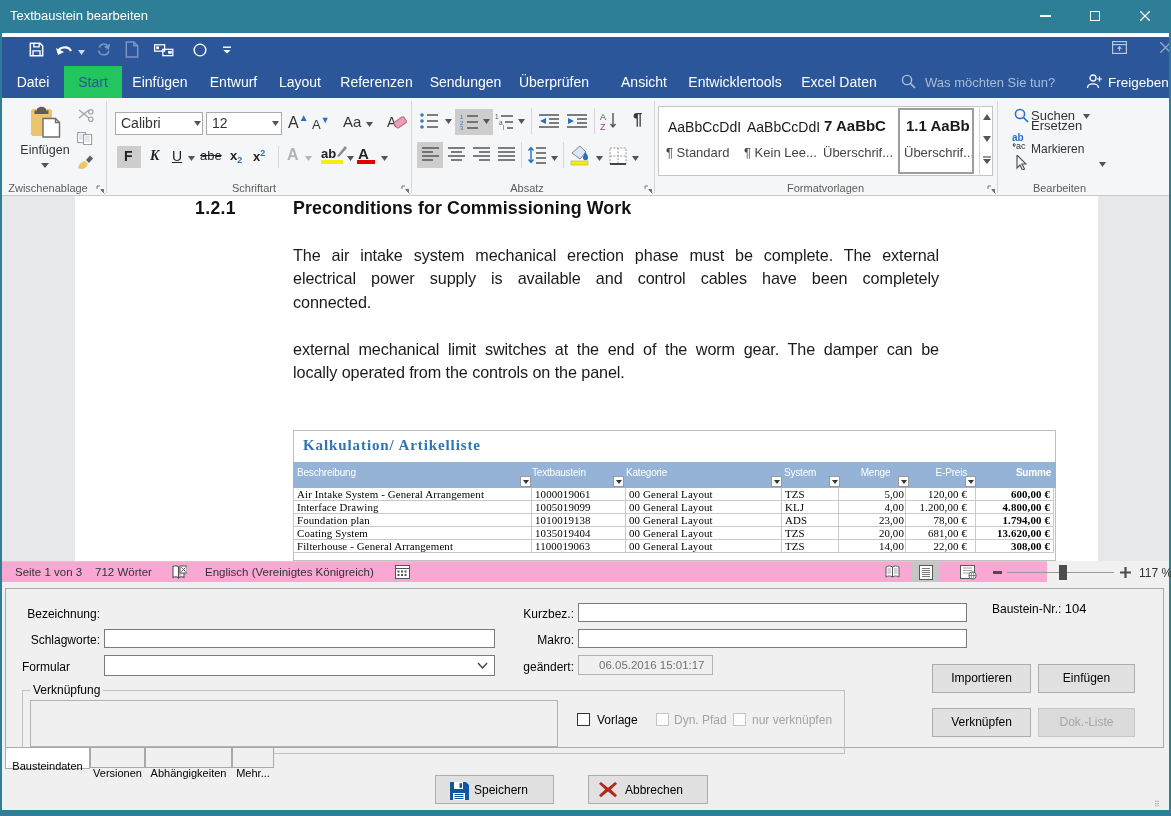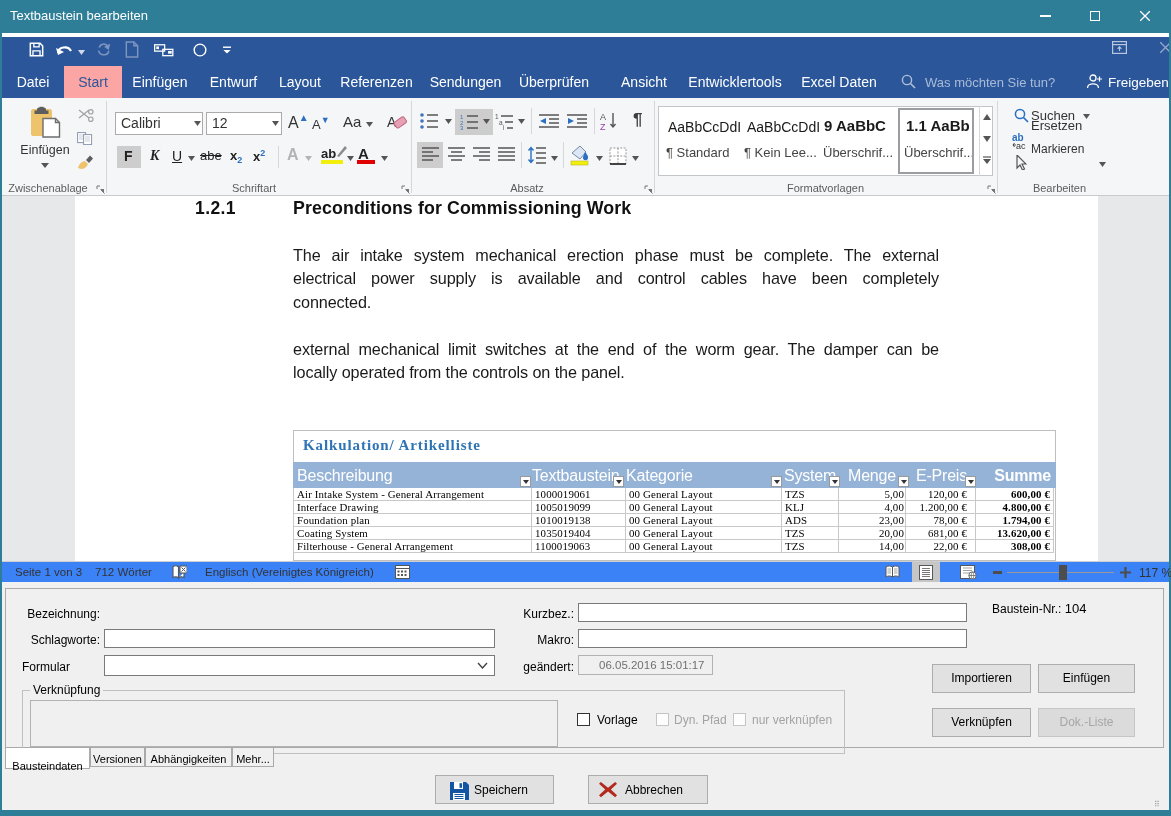--- a/index.html
+++ b/index.html
@@ -6,49 +6,49 @@
 html,body{width:1171px;height:816px;overflow:hidden}
 body{font-family:"Liberation Sans",sans-serif;background:#f0f0f0;position:relative}
 .abs{position:absolute}
 
 #titlebar{left:0;top:0;width:1171px;height:33px;background:#2e7e98;color:#fff;font-size:13px}
 #whitestrip{left:2px;top:33px;width:1167px;height:4px;background:#fff}
 #blueband{left:2px;top:37px;width:1167px;height:61px;background:#2b579a}
 #ribbon{left:2px;top:98px;width:1167px;height:98px;background:#f5f6f7;border-bottom:1px solid #c8cacc}
 #docarea{left:2px;top:196px;width:1167px;height:365px;background:#e7e8e9;overflow:hidden}
 #page{left:73px;top:0;width:1023px;height:365px;background:#fff}
-#statusbar{left:2px;top:561px;width:1167px;height:21px;background:#3b82f6;border-top:1px solid #cfcfcf;font-size:11.5px;color:#333}
+#statusbar{left:2px;top:561px;width:1045px;height:21px;background:#f9a8d4;border-top:1px solid #cfcfcf;font-size:11.5px;color:#333}
 #formarea{left:2px;top:582px;width:1167px;height:228px;background:#f0f0f0}
 #bleft{left:0;top:0;width:2px;height:816px;background:#2e7e98}
 #bright{left:1169px;top:0;width:2px;height:816px;background:#2e7e98}
 #bbottom{left:0;top:810px;width:1171px;height:6px;background:#2e7e98}
 
 .tab{top:66px;height:32px;line-height:32px;color:#fff;font-size:14px;text-align:center}
-#tabstart{background:#fca5a5;color:#2b579a}
+#tabstart{background:#22c55e;color:#2b579a}
 
 .grplabel{top:84px;font-size:11px;color:#5c5c5c;text-align:center}
 .gdiv{top:3px;width:1px;height:92px;background:#d5d7d9}
 .launch{top:87px;width:10px;height:10px}
 
 .tb{background:#fff;border:1px solid #7a7a7a;font-size:12px;color:#000;padding:2px 4px}
 .lbl{font-size:12px;color:#000}
 .btn{background:#e1e1e1;border:1px solid #adadad;font-size:12px;color:#000;text-align:center}
 .para{font-size:16.2px;color:#1a1a1a;line-height:23.4px;letter-spacing:-0.1px}
 .jl{text-align:justify;text-align-last:justify}
-.hdr{font-size:16px;color:#fff;white-space:nowrap;letter-spacing:-0.2px}
+.hdr{font-size:10px;color:#fff;white-space:nowrap;letter-spacing:-0.2px}
 .flt{width:11px;height:11px;background:#fff;border:1px solid #9a9a9a}
 
 .flt::after{content:"";position:absolute;left:2px;top:3px;border:3px solid transparent;border-top:4px solid #333}
 #dtable{border-collapse:collapse;font-family:'Liberation Serif',serif;font-size:10.9px;color:#000;letter-spacing:0.12px}
 #dtable td{border:1px solid #c9c9c9;border-top:none;height:12.5px;padding:0 2px 0 3px;line-height:12px;white-space:nowrap;overflow:hidden}
 #dtable .r{text-align:right;padding-right:1px}
 #dtable td.pe{padding-right:8px}
 #dtable td.b{padding-right:3px}
 #dtable .b{font-weight:bold}
-.ftab{top:166px;height:19px;background:#f0f0f0;border:1px solid #a9a9a9;border-top:none;font-size:11px;text-align:center;padding-top:5px}
+.ftab{top:166px;height:19px;background:#f0f0f0;border:1px solid #a9a9a9;border-top:none;font-size:11px;text-align:center;padding-top:19px}
 </style>
 </head>
 <body>
 
 <div class="abs" id="titlebar">
   <div class="abs" style="left:10px;top:8px">Textbaustein bearbeiten</div>
   <svg class="abs" style="left:1040px;top:15px" width="11" height="2">
       <rect width="11" height="2" fill="#fff"></rect>
     </svg>
   <svg class="abs" style="left:1090px;top:11px" width="10" height="10">
@@ -329,21 +329,21 @@
       <path d="M0 0h8L4 6z" fill="#555"></path>
     </svg>
   <svg class="abs" style="left:981px;top:58px" width="8" height="9" viewBox="0 0 8 9">
       <path d="M0 1h8" stroke="#555" stroke-width="1.2"></path>
       <path d="M0 3h8L4 8z" fill="#555"></path>
     </svg>
   <div class="abs" style="left:666px;top:21px;font-size:14px;color:#1a1a1a;white-space:nowrap">AaBbCcDdI</div>
   <div class="abs" style="left:664px;top:47px;font-size:13px;color:#444;white-space:nowrap">¶ Standard</div>
   <div class="abs" style="left:745px;top:21px;font-size:14px;color:#1a1a1a;white-space:nowrap">AaBbCcDdI</div>
   <div class="abs" style="left:742px;top:47px;font-size:13px;color:#444;white-space:nowrap">¶ Kein Lee...</div>
-  <div class="abs" style="left:822px;top:19px;font-size:15px;color:#1a1a1a;font-weight:bold;white-space:nowrap">9 AaBbC</div>
+  <div class="abs" style="left:822px;top:19px;font-size:15px;color:#1a1a1a;font-weight:bold;white-space:nowrap">7 AaBbC</div>
   <div class="abs" style="left:821px;top:47px;font-size:13px;color:#444;white-space:nowrap">Überschrif...</div>
   <div class="abs" style="left:896px;top:10px;width:76px;height:66px;border:2px solid #9a9da1;background:#fff;overflow:hidden"></div>
   <div class="abs" style="left:904px;top:19px;font-size:15px;color:#1a1a1a;font-weight:bold;white-space:nowrap;width:66px;overflow:hidden">1.1 AaBb</div>
   <div class="abs" style="left:902px;top:47px;font-size:13px;color:#444;white-space:nowrap;width:68px;overflow:hidden">Überschrif...</div>
 
   <svg class="abs" style="left:1012px;top:10px" width="15" height="15" viewBox="0 0 15 15">
       <circle cx="6" cy="6" r="4.6" fill="none" stroke="#2a6fc2" stroke-width="1.5"></circle>
       <line x1="9.5" y1="9.5" x2="14" y2="14" stroke="#2a6fc2" stroke-width="1.7"></line>
     </svg>
   <div class="abs" style="left:1029px;top:10px;font-size:13px;color:#333">Suchen</div>
@@ -379,21 +379,21 @@
     <div>locally operated from the controls on the panel.</div>
   </div>
 
   <div class="abs" style="left:291px;top:234px;width:763px;height:131px;border:1px solid #bfbfbf;background:#fff"></div>
   <div class="abs" style="left:301px;top:241px;font-size:15px;font-family:'Liberation Serif',serif;font-weight:bold;color:#2e74b5;letter-spacing:0.9px">Kalkulation/ Artikelliste</div>
   <div class="abs" style="left:291px;top:266px;width:763px;height:26px;background:#95b3d7"></div>
   <div class="abs hdr" style="left:295px;top:271px">Beschreibung</div>
   <div class="abs hdr" style="left:530px;top:271px">Textbaustein</div>
   <div class="abs hdr" style="left:624px;top:271px">Kategorie</div>
   <div class="abs hdr" style="left:782px;top:271px">System</div>
-  <div class="abs hdr" style="left:846px;top:271px;width:55px;text-align:left">Menge</div>
+  <div class="abs hdr" style="left:846px;top:271px;width:55px;text-align:center">Menge</div>
   <div class="abs hdr" style="left:900px;top:271px;width:65px;text-align:right">E-Preis</div>
   <div class="abs hdr" style="left:970px;top:271px;width:79px;text-align:right;font-weight:bold">Summe</div>
   <div class="abs flt" style="left:518px;top:280px"></div>
   <div class="abs flt" style="left:611px;top:280px"></div>
   <div class="abs flt" style="left:769px;top:280px"></div>
   <div class="abs flt" style="left:827px;top:280px"></div>
   <div class="abs flt" style="left:896px;top:280px"></div>
   <div class="abs flt" style="left:963px;top:280px"></div>
   <table id="dtable" class="abs" style="left:291px;top:292px">
     <tbody>

